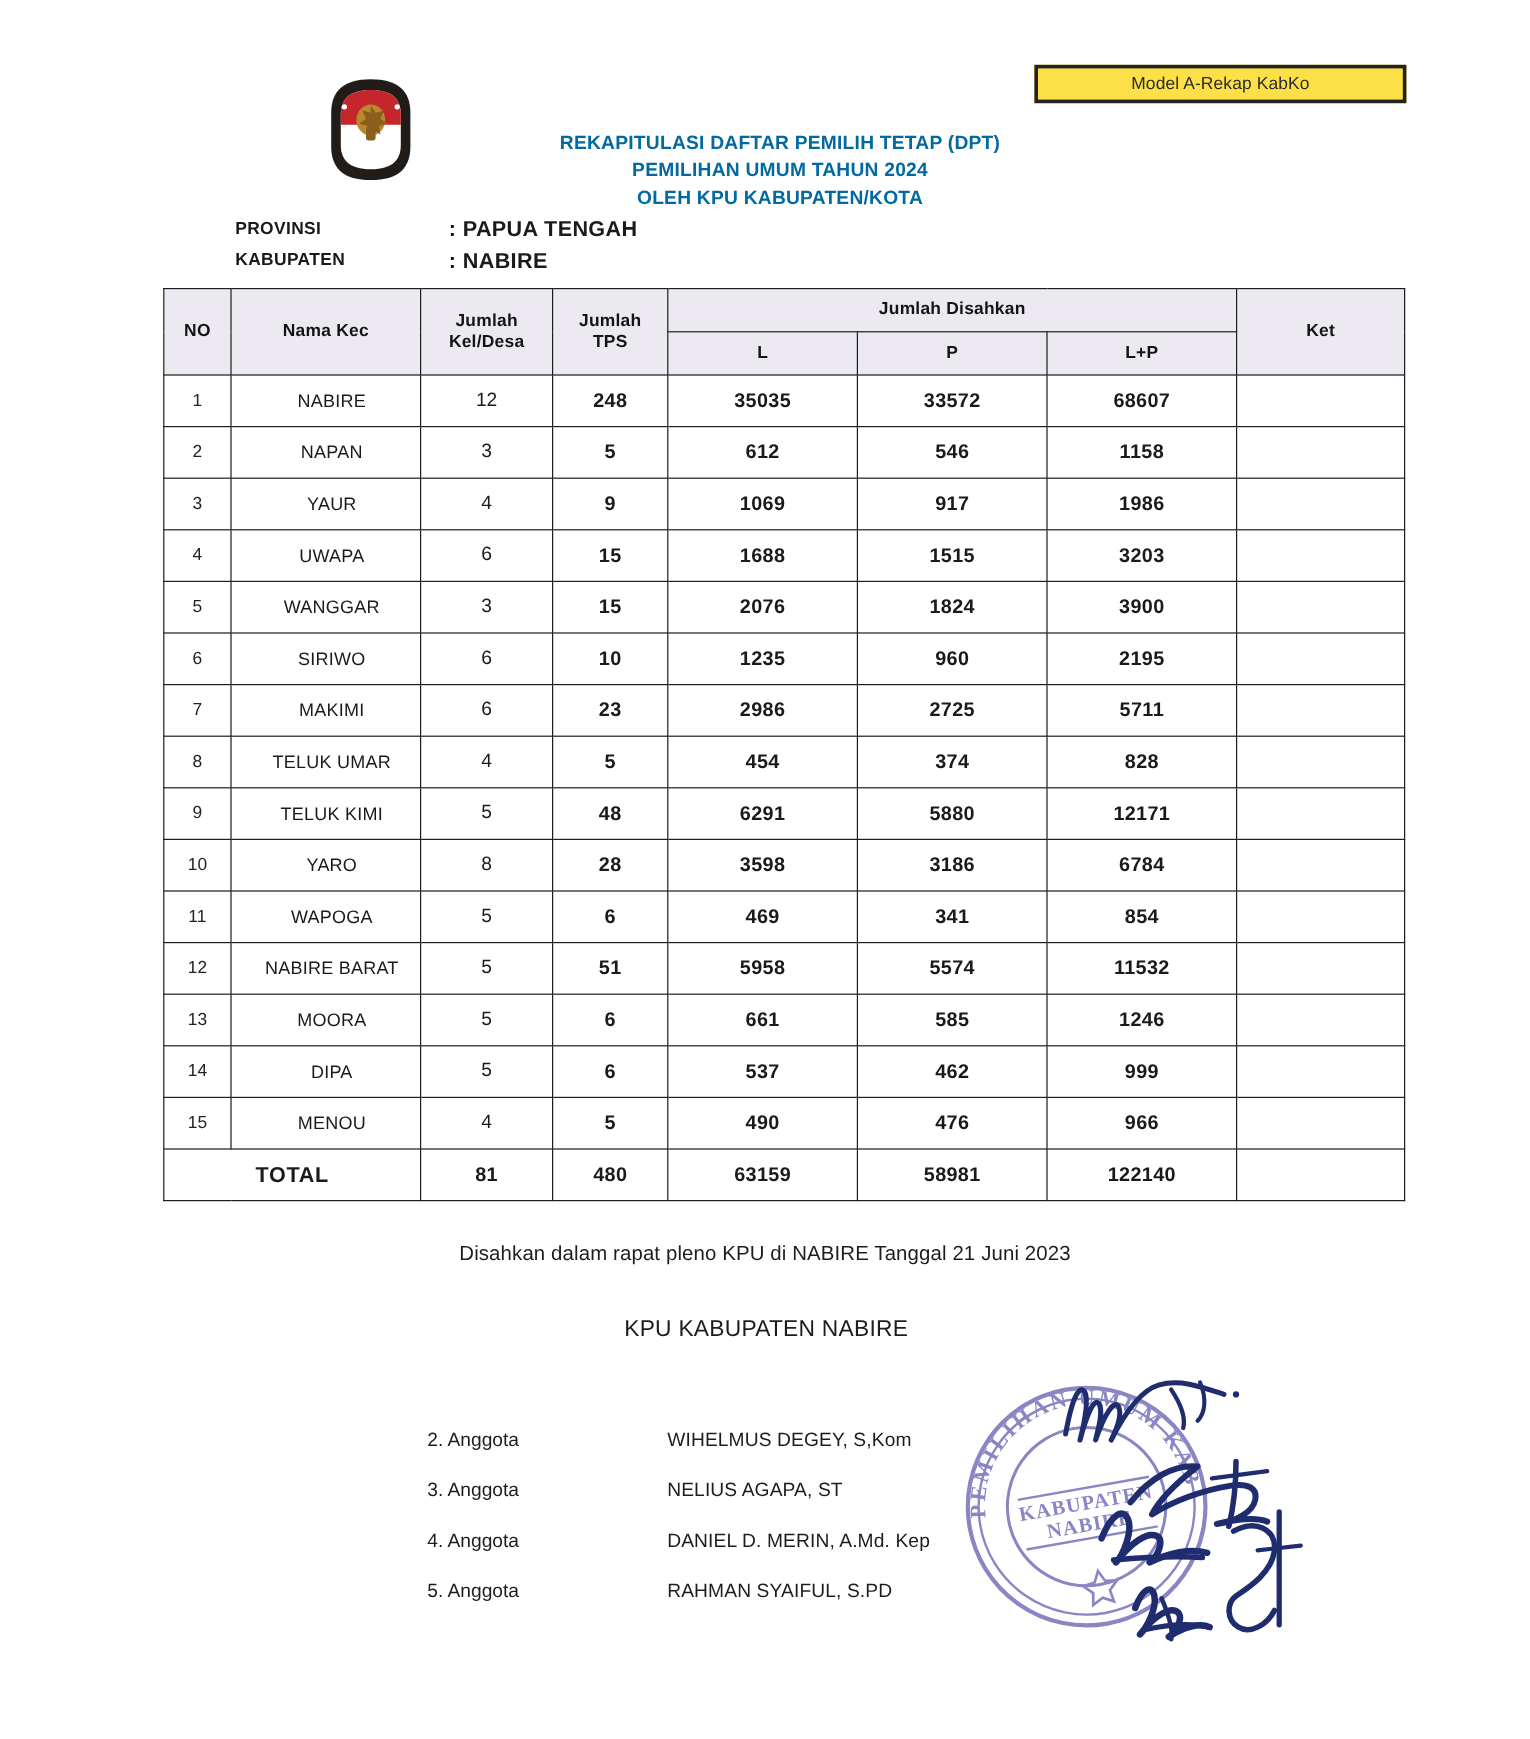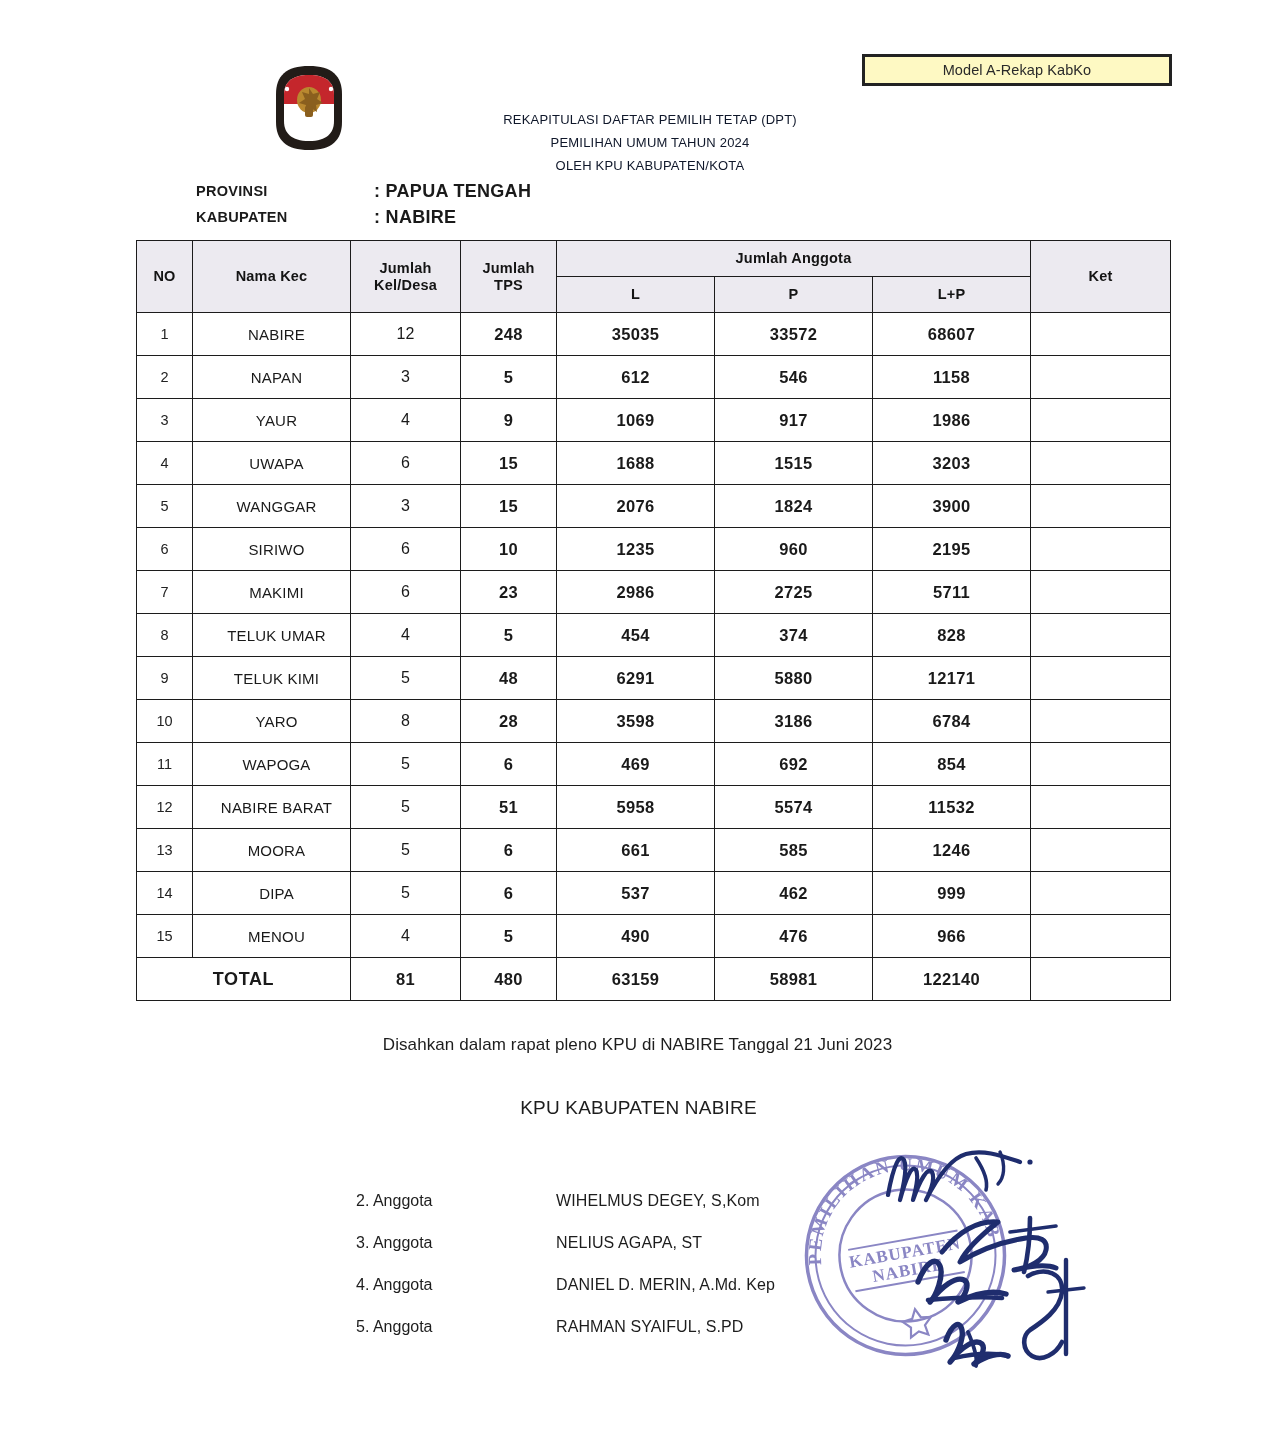--- a/index.html
+++ b/index.html
@@ -14,21 +14,21 @@
     color: #1a1a1a;
     overflow: hidden;
   }
 
   
   .model-box {
     position: absolute;
     left: 862px; top: 54px;
     width: 310px; height: 32px;
     border: 3px solid #222;
-    background: #fef9c3;
+    background: #fde047;
     display: flex; align-items: center; justify-content: center;
   }
   .model-box span {
     font-size: 14.5px;
     font-weight: 500;
     letter-spacing: .1px;
     color: #2a2a2a;
   }
 
   
@@ -40,25 +40,25 @@
   .logo svg { display: block; }
 
   
   .title-block {
     position: absolute;
     left: 380px; top: 108px;
     width: 540px;
     text-align: center;
   }
   .title-block div {
-    font-size: 13px;
-    font-weight: normal;
+    font-size: 16px;
+    font-weight: bold;
     letter-spacing: .2px;
     line-height: 23px;
-    color: #0f172a;
+    color: #0369a1;
   }
 
   
   .meta {
     position: absolute;
     left: 196px; top: 178px;
     width: 500px;
   }
   .meta-row {
     display: flex;
@@ -240,21 +240,21 @@
         <th class="th-tall" rowspan="2">NO</th>
         <th class="th-tall" rowspan="2">Nama Kec</th>
         <th class="th-tall" rowspan="2">
           <div>Jumlah</div>
           <div>Kel/Desa</div>
         </th>
         <th class="th-tall" rowspan="2">
           <div>Jumlah</div>
           <div>TPS</div>
         </th>
-        <th class="th-grp" colspan="3">Jumlah Anggota</th>
+        <th class="th-grp" colspan="3">Jumlah Disahkan</th>
         <th class="th-tall" rowspan="2">Ket</th>
       </tr>
       <tr>
         <th class="th-sub">L</th>
         <th class="th-sub">P</th>
         <th class="th-sub">L+P</th>
       </tr>
     </thead>
     <tbody id="tbody">
         <tr>
@@ -356,21 +356,21 @@
           <td class="c-num">3186</td>
           <td class="c-num">6784</td>
           <td class="c-ket"></td>
         </tr>
         <tr>
           <td class="c-no">11</td>
           <td class="c-name">WAPOGA</td>
           <td class="c-kel">5</td>
           <td class="c-num">6</td>
           <td class="c-num">469</td>
-          <td class="c-num">692</td>
+          <td class="c-num">341</td>
           <td class="c-num">854</td>
           <td class="c-ket"></td>
         </tr>
         <tr>
           <td class="c-no">12</td>
           <td class="c-name">NABIRE BARAT</td>
           <td class="c-kel">5</td>
           <td class="c-num">51</td>
           <td class="c-num">5958</td>
           <td class="c-num">5574</td>

